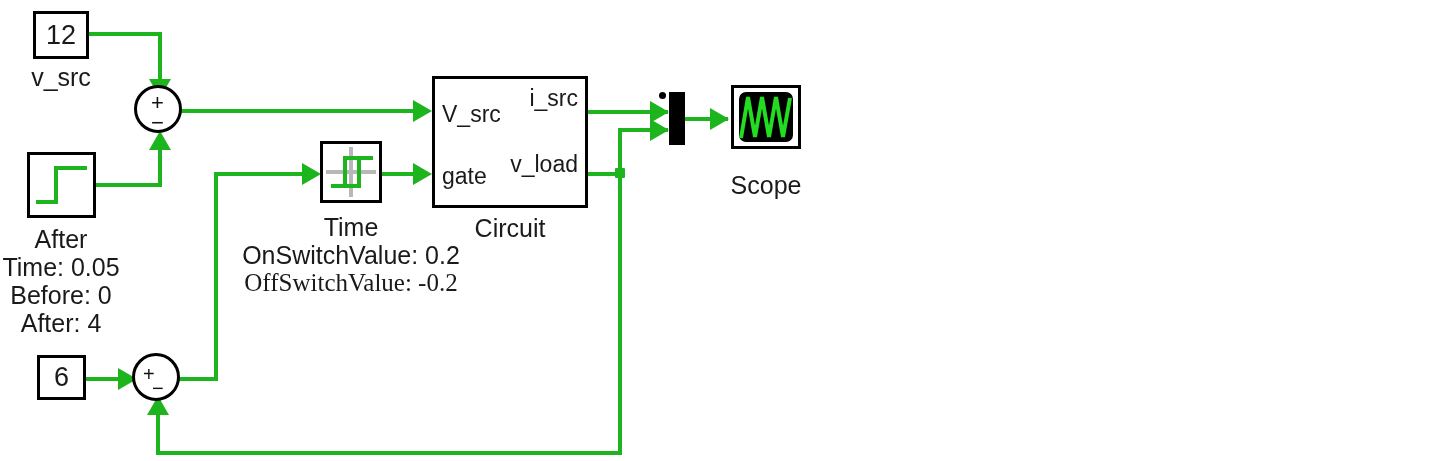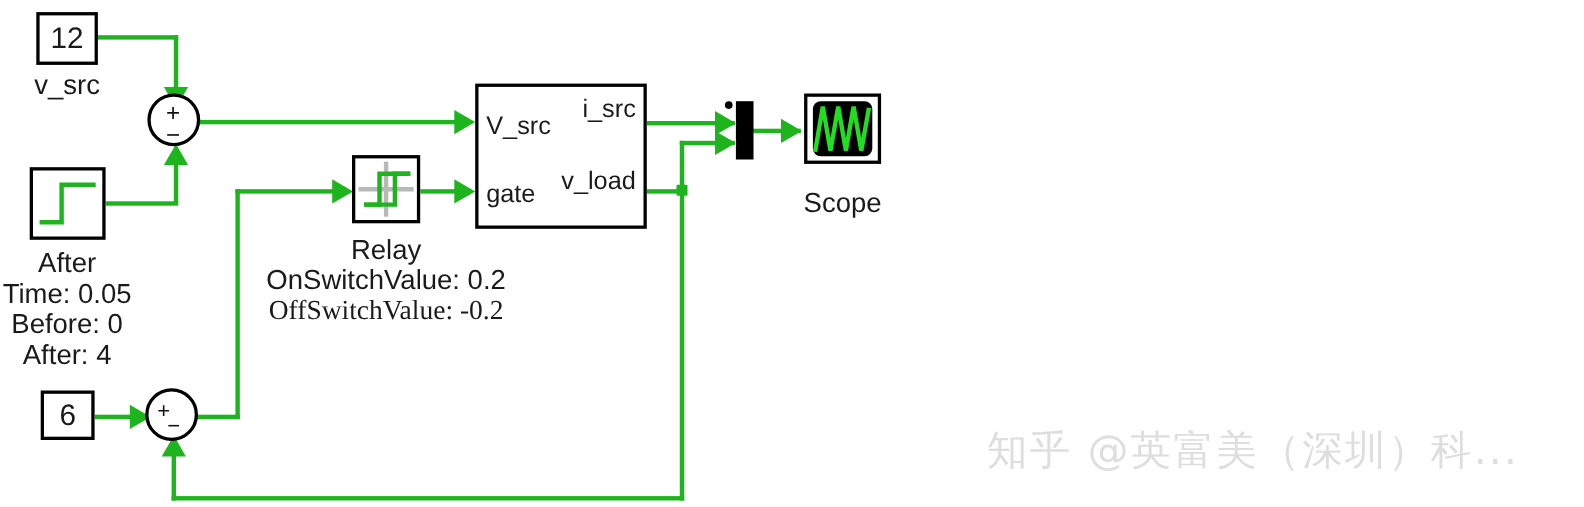--- a/index.html
+++ b/index.html
@@ -190,30 +190,31 @@
   <div class="sum-sign" style="left:151px; top:112px;">−</div>
 
   <div class="blk" style="left:320px; top:141px; width:62px; height:62px;">
     <svg width="56" height="56" viewBox="0 0 56 56" style="position:absolute;left:0;top:0;">
       <line x1="3" y1="28" x2="53" y2="28" stroke="#b8b8b8" stroke-width="4"></line>
       <line x1="28" y1="3" x2="28" y2="53" stroke="#b8b8b8" stroke-width="4"></line>
       <polyline points="8,42 36,42 36,14 50,14" fill="none" stroke="#1db41d" stroke-width="4"></polyline>
       <polyline points="50,14 22,14 22,42 8,42" fill="none" stroke="#1db41d" stroke-width="4"></polyline>
     </svg>
   </div>
-  <div class="blk-label" style="left:290px; top:212px; width:122px;">Relay</div>
+  <div class="blk-label" style="left:290px; top:212px; width:122px;">Time</div>
   <div class="blk-label" style="left:217px; top:240px; width:268px;">OnSwitchValue: 0.2</div>
   <div class="blk-label" style="left:217px; top:268px; width:268px;font-family:Liberation Serif, serif;">OffSwitchValue: -0.2</div>
 
   <div class="blk" style="left:432px; top:76px; width:156px; height:132px;">
     <div class="port-label" style="left:7px; top:22px;">V_src</div>
     <div class="port-label" style="left:7px; top:84px;">gate</div>
     <div class="port-label" style="right:7px; top:6px;margin-left:36px;">i_src</div>
     <div class="port-label" style="right:7px; top:72px;">v_load</div>
   </div>
+  <div class="blk-label" style="left:449px; top:213px; width:122px;">Circuit</div>
 
   <div class="mux-dot" style="left:659px; top:92px;"></div>
   <div class="mux" style="left:669px; top:92px; width:16px; height:53px;"></div>
 
   <div class="blk" style="left:731px; top:85px; width:70px; height:64px;">
     <div class="scope-screen" style="left:5px; top:4px; right:5px; bottom:4px;">
       <svg width="54" height="50" viewBox="0 0 54 50" style="position:absolute;left:0;top:0;">
         <polyline points="2,46 9,5 16,45 23,5 30,45 37,5 44,45 51,6" fill="none" stroke="#22dd22" stroke-width="4" stroke-linejoin="miter"></polyline>
       </svg>
     </div>
@@ -221,15 +222,14 @@
   <div class="blk-label" style="left:705px; top:170px; width:122px;">Scope</div>
 
   <div class="blk" style="left:37px; top:355px; width:49px; height:45px;">
     <div class="const-val">6</div>
   </div>
 
   <div class="sum" style="left:132px; top:353px; width:48px; height:48px;"></div>
   <div class="sum-sign" style="left:143px; top:363px; font-size:20px;">+</div>
   <div class="sum-sign" style="left:152px; top:377px; font-size:20px;">−</div>
 
-  <div class="watermark" style="left:897px; top:385px;">知乎 @英富美（深圳）科...</div>
 
 </div>
 
 </body></html>

